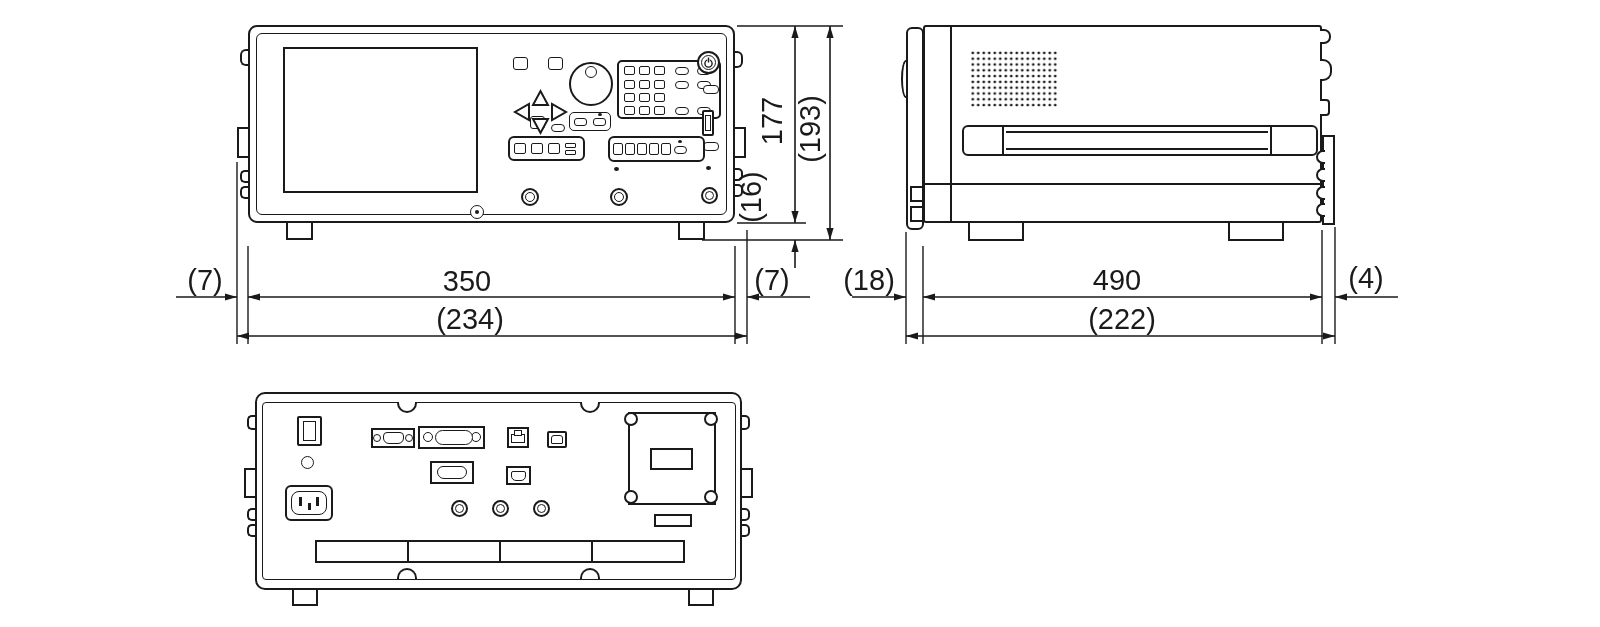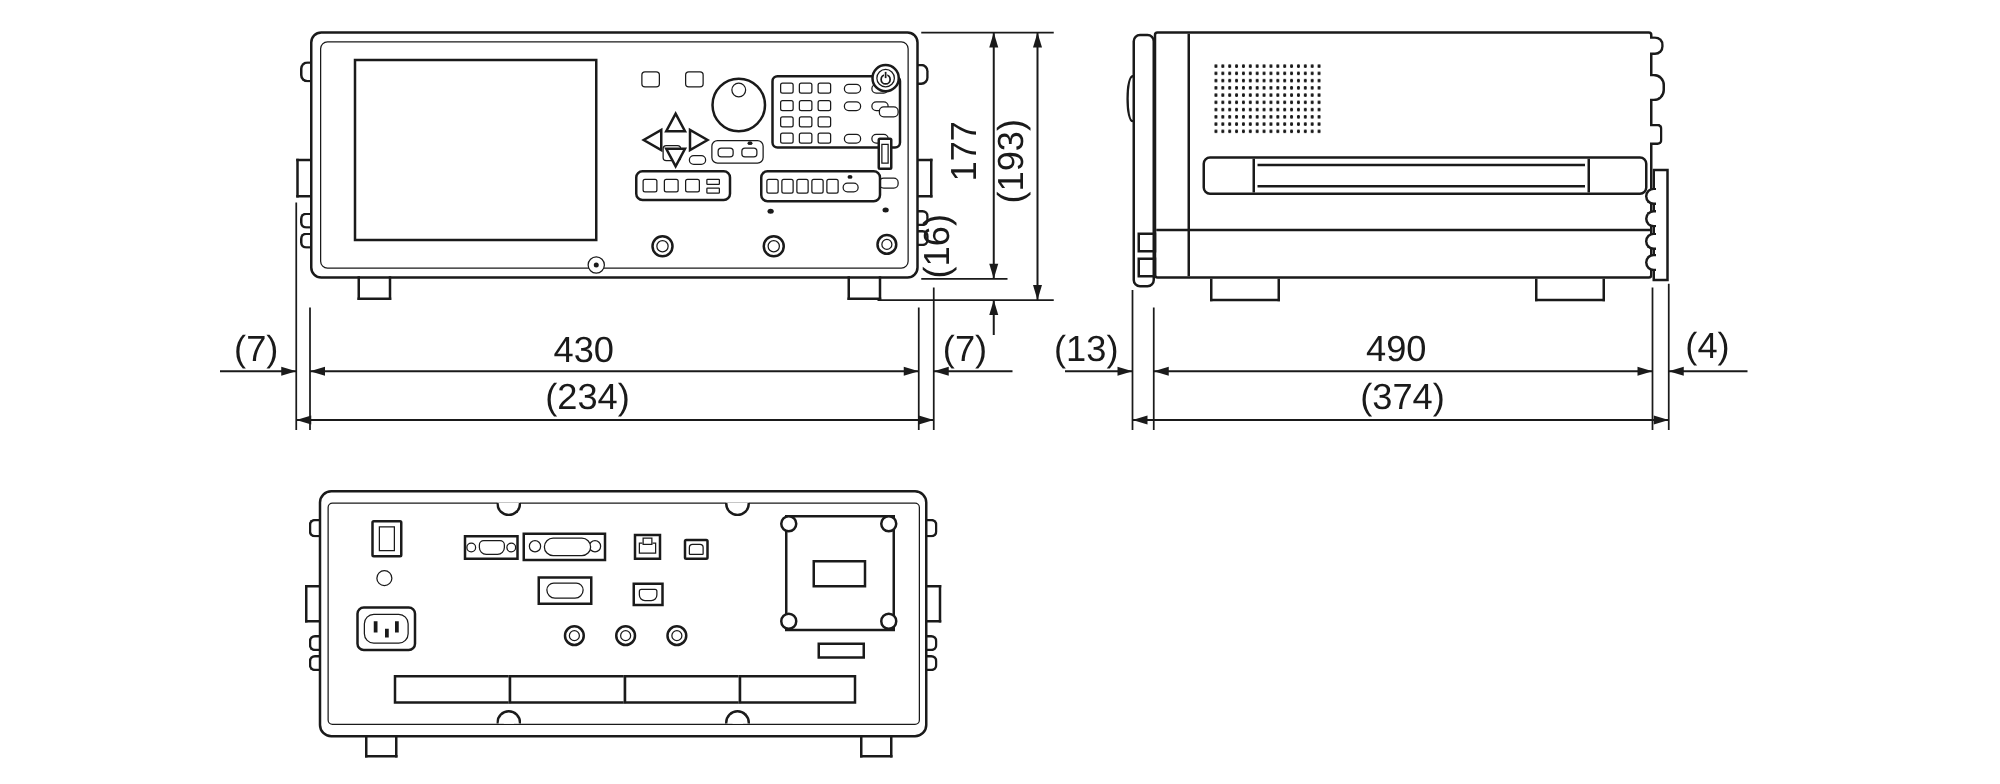--- a/index.html
+++ b/index.html
@@ -241,25 +241,25 @@
     <line class="ext" x1="923" y1="246" x2="923" y2="344"></line>
     <line class="ext" x1="1322" y1="230" x2="1322" y2="344"></line>
     <line class="ext" x1="1335" y1="227" x2="1335" y2="344"></line>
 
     <line class="dln" x1="923" y1="297" x2="1322" y2="297" marker-start="url(#arw)" marker-end="url(#arw)"></line>
     <line class="dln" x1="852" y1="297" x2="906" y2="297" marker-end="url(#arw)"></line>
     <line class="dln" x1="1398" y1="297" x2="1335" y2="297" marker-end="url(#arw)"></line>
     <line class="dln" x1="906" y1="336" x2="1335" y2="336" marker-start="url(#arw)" marker-end="url(#arw)"></line>
   </svg>
 
-  <div class="dim" style="left:467px;top:281px;">430</div>
+  <div class="dim" style="left:467px;top:281px;">350</div>
   <div class="dim" style="left:470px;top:319px;">(234)</div>
   <div class="dim" style="left:205px;top:280px;">(7)</div>
   <div class="dim" style="left:772px;top:280px;">(7)</div>
   <div class="dim dimv" style="left:772px;top:121px;">177</div>
   <div class="dim dimv" style="left:810px;top:129px;">(193)</div>
   <div class="dim dimv" style="left:751px;top:197px;">(16)</div>
   <div class="dim" style="left:1117px;top:280px;">490</div>
-  <div class="dim" style="left:1122px;top:319px;">(374)</div>
-  <div class="dim" style="left:869px;top:280px;">(13)</div>
+  <div class="dim" style="left:1122px;top:319px;">(222)</div>
+  <div class="dim" style="left:869px;top:280px;">(18)</div>
   <div class="dim" style="left:1366px;top:278px;">(4)</div>
 
 </div>
 
 </body></html>

